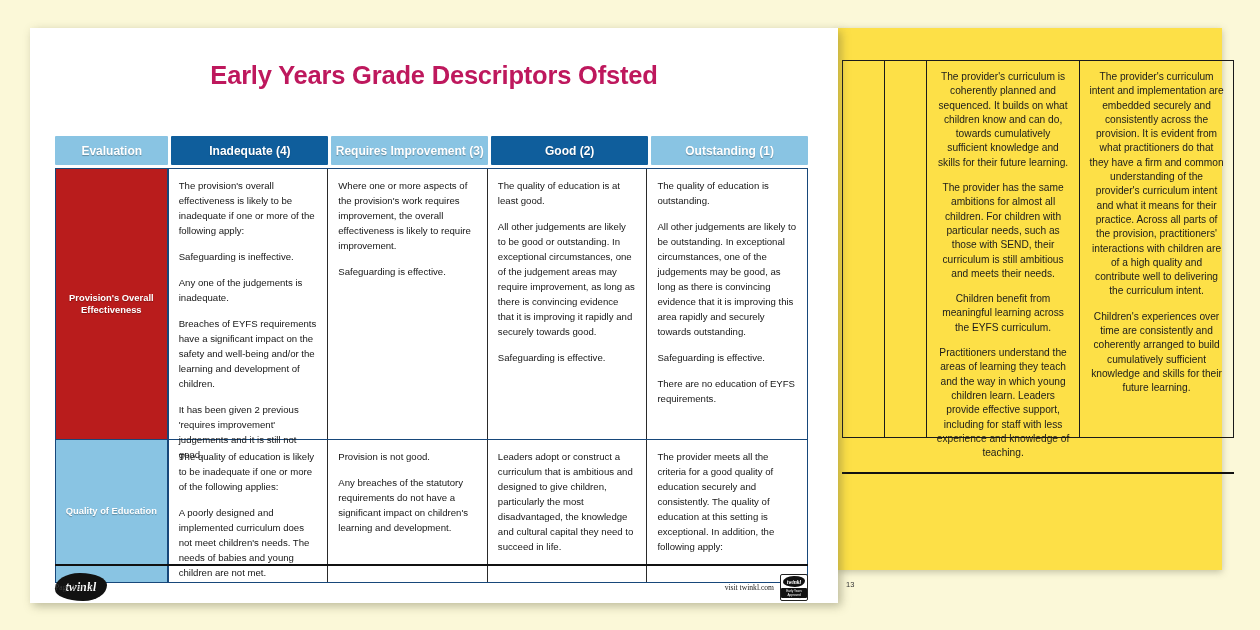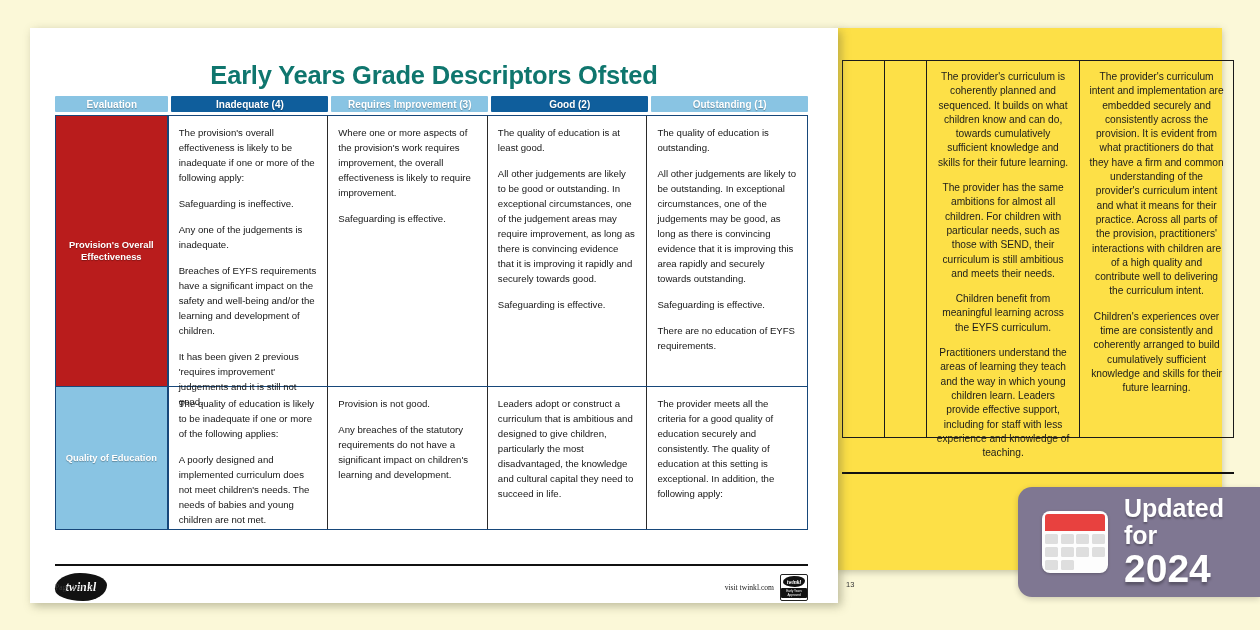--- a/index.html
+++ b/index.html
@@ -53,38 +53,39 @@
     left: 30px; top: 28px;
     width: 808px; height: 575px;
     background: #ffffff;
     box-shadow: 3px 3px 9px rgba(90,90,60,.40);
   }
 
   .doc-title {
     text-align: center;
     font-size: 25.5px;
     font-weight: bold;
-    color: #0f766e;
+    color: #be185d;
     letter-spacing: -0.2px;
     margin-top: 33px;
   }
 
   
   .grade-table {
     position: absolute;
     left: 25px; top: 68px;
     width: 753px;
   }
   .ghead-row { display: flex; gap: 3px; }
   .ghead {
-    height: 16px;
+    height: 29px;
     display: flex; align-items: center; justify-content: center;
-    font-size: 10px; font-weight: bold; color: #ffffff;
+    font-size: 12px; font-weight: bold; color: #ffffff;
     text-shadow: 0 1px 1px rgba(0,0,0,.30);
     border-radius: 1px;
+    margin-top: 40px;
   }
   .ghead.light { background: #89c4e3; }
   .ghead.dark  { background: #0f5e9c; }
   .gh-eval { width: 115px; }
   .gh-col  { width: 159px; }
 
   .gbody { margin-top: 3px; border: 1px solid #17477a; }
   .grow { display: flex; }
   .grow + .grow { border-top: 1px solid #17477a; }
   .gcell-label {
@@ -325,37 +326,14 @@
         <div class="badge-blob">
           <span>twinkl</span>
         </div>
         <div class="badge-sub">Early Years Approved</div>
         <div class="badge-tick">✓</div>
       </div>
     </div>
 
   </div>
 
-  <div class="updated-badge">
-    <div class="cal-icon">
-      <div class="cal-top"></div>
-      <div class="cal-grid">
-        <div class="cal-cell"></div>
-          <div class="cal-cell"></div>
-          <div class="cal-cell"></div>
-          <div class="cal-cell"></div>
-        <div class="cal-cell"></div>
-          <div class="cal-cell"></div>
-          <div class="cal-cell"></div>
-          <div class="cal-cell"></div>
-        <div class="cal-cell"></div>
-          <div class="cal-cell"></div>
-          <div class="cal-cell blank"></div>
-          <div class="cal-cell blank"></div>
-      </div>
-    </div>
-    <div class="upd-text">
-      <div class="upd-line1">Updated for</div>
-      <div class="upd-line2">2024</div>
-    </div>
-  </div>
 
 </div>
 
 </body></html>

